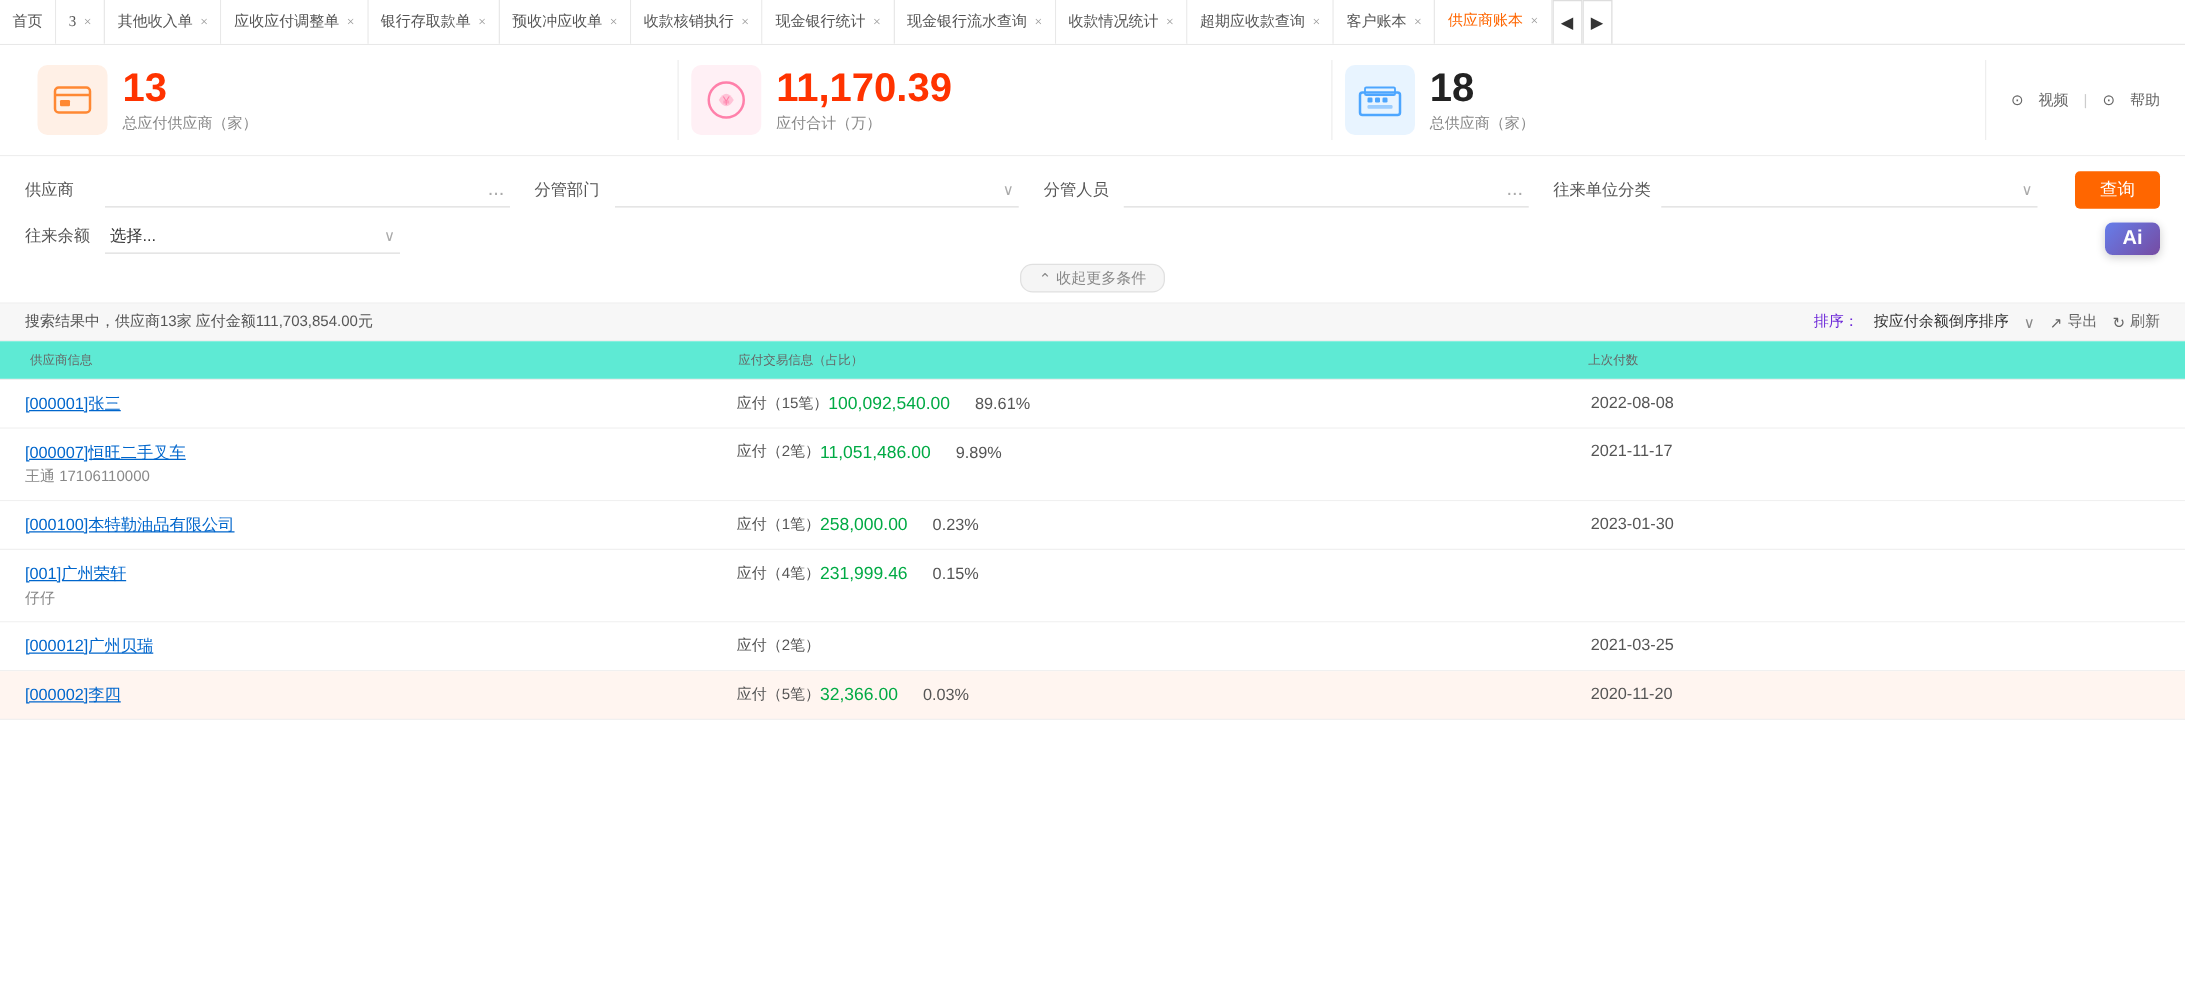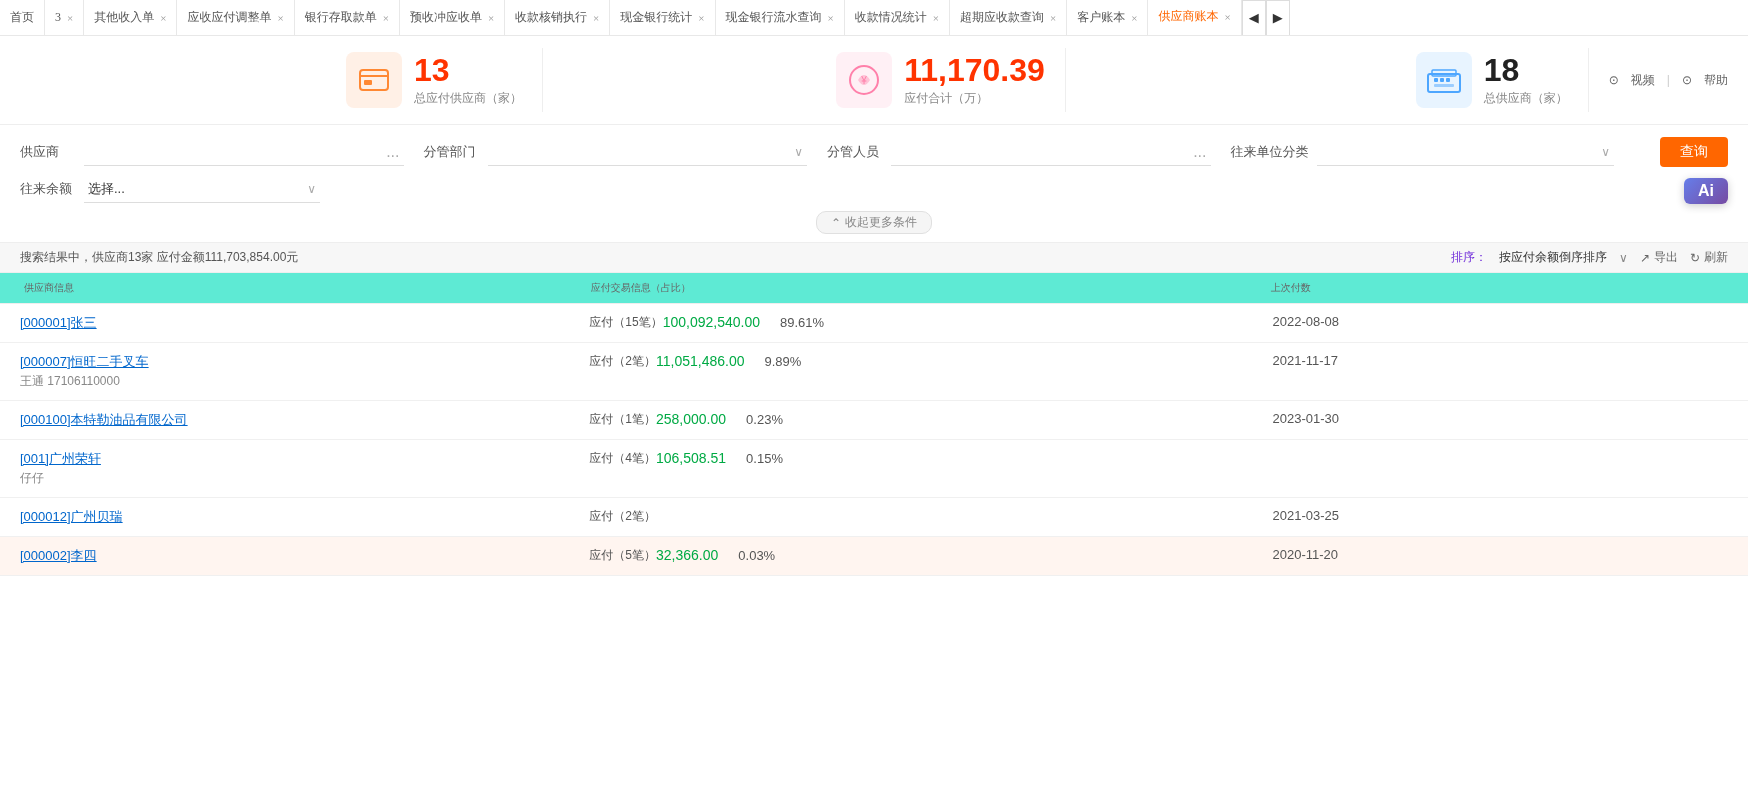--- a/index.html
+++ b/index.html
@@ -57,21 +57,20 @@
       align-items: center;
       gap: 0;
     }
     .summary-card {
       display: flex;
       align-items: center;
       gap: 12px;
       flex: 1;
       border-right: 1px solid #eee;
       padding: 4px 20px 4px 10px;
-      justify-content: flex-end;
     }
     .summary-card:last-child { border-right: none; }
     .card-icon {
       width: 56px;
       height: 56px;
       border-radius: 8px;
       display: flex;
       align-items: center;
       justify-content: center;
       font-size: 28px;
@@ -171,21 +170,21 @@
     }
     .query-btn {
       background: #ff6600;
       color: #fff;
       border: none;
       border-radius: 4px;
       padding: 6px 20px;
       font-size: 14px;
       cursor: pointer;
       white-space: nowrap;
-      margin-left: 26px;
+      margin-left: 10px;
     }
     .collapse-bar {
       display: flex;
       justify-content: center;
       margin-top: 4px;
     }
     .collapse-btn {
       display: flex;
       align-items: center;
       gap: 4px;
@@ -548,21 +547,21 @@
 
     <div class="table-row">
       <div class="col-supplier">
         <div class="supplier-link">[001]广州荣轩</div>
         <div class="supplier-sub">仔仔</div>
       </div>
       <div class="col-transaction">
         <div class="transaction-info">
           <span class="trans-label">应付（4笔）</span>
           <div class="trans-row">
-            <span class="trans-amount" style="cursor:pointer;">106,508.51</span>
+            <span class="trans-amount" style="cursor:pointer;">231,999.46</span>
             <span class="trans-percent">0.15%</span>
           </div>
         </div>
       </div>
       <div class="col-last-pay">
         <span class="last-pay-date"></span>
       </div>
     </div>
 
     <div class="table-row">

